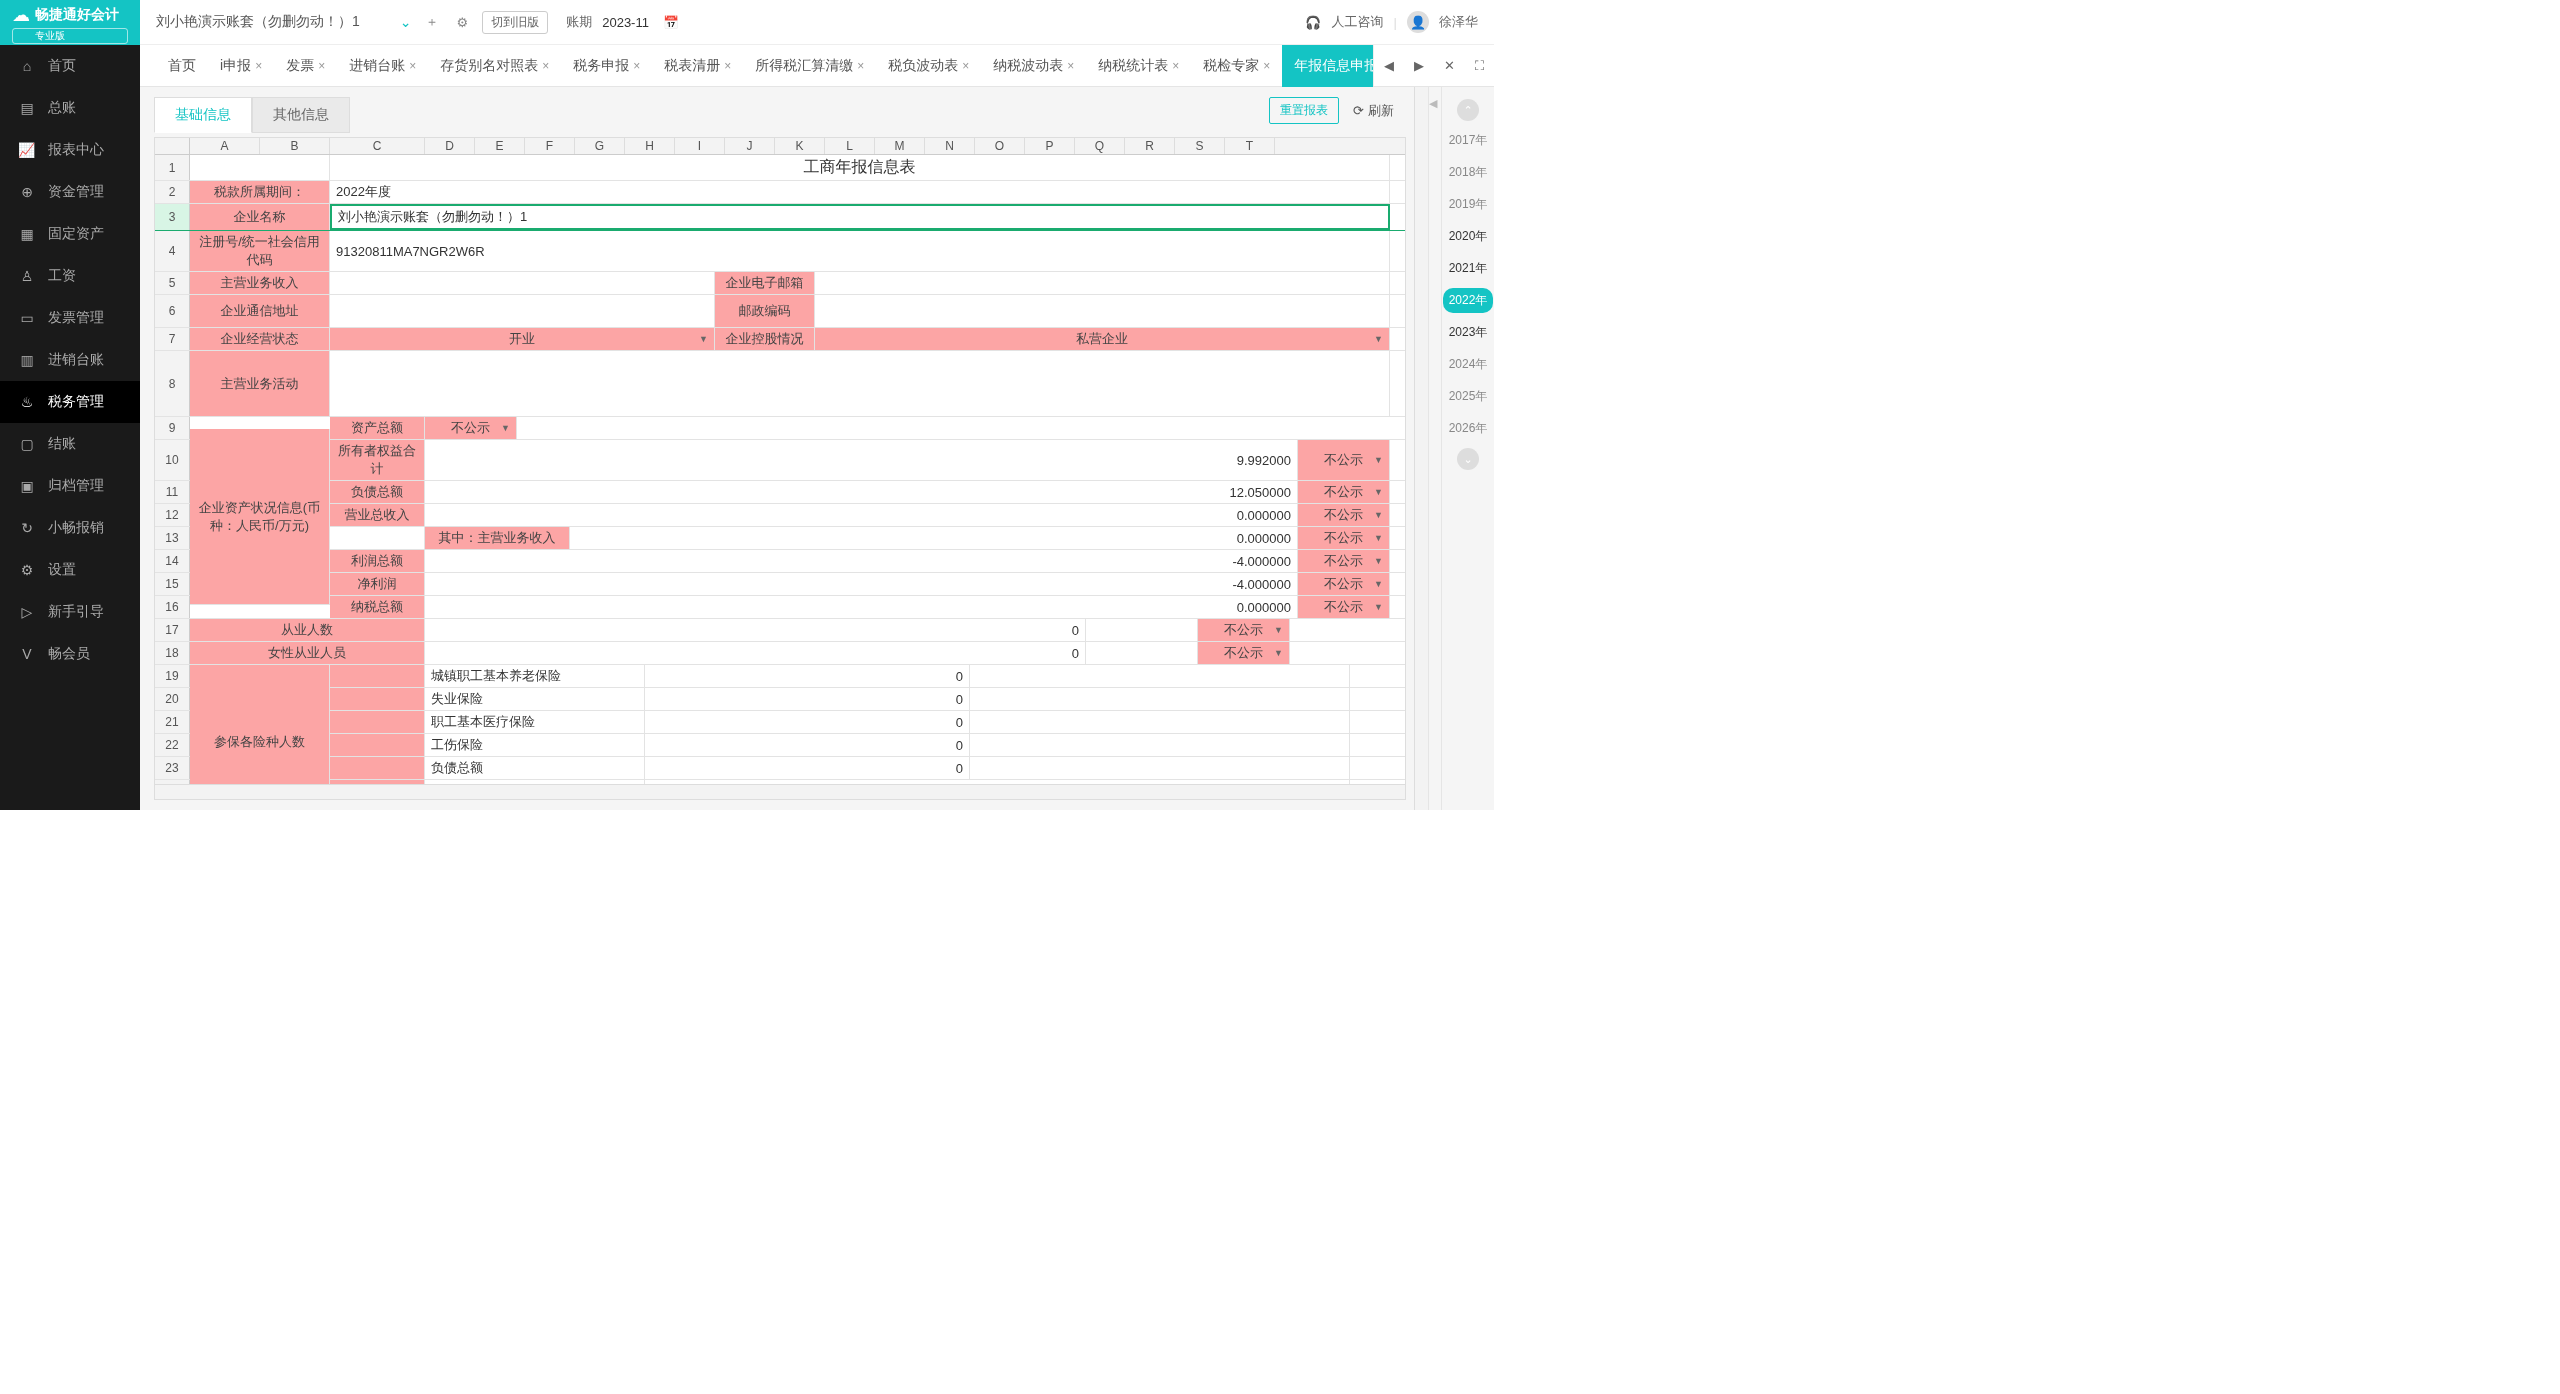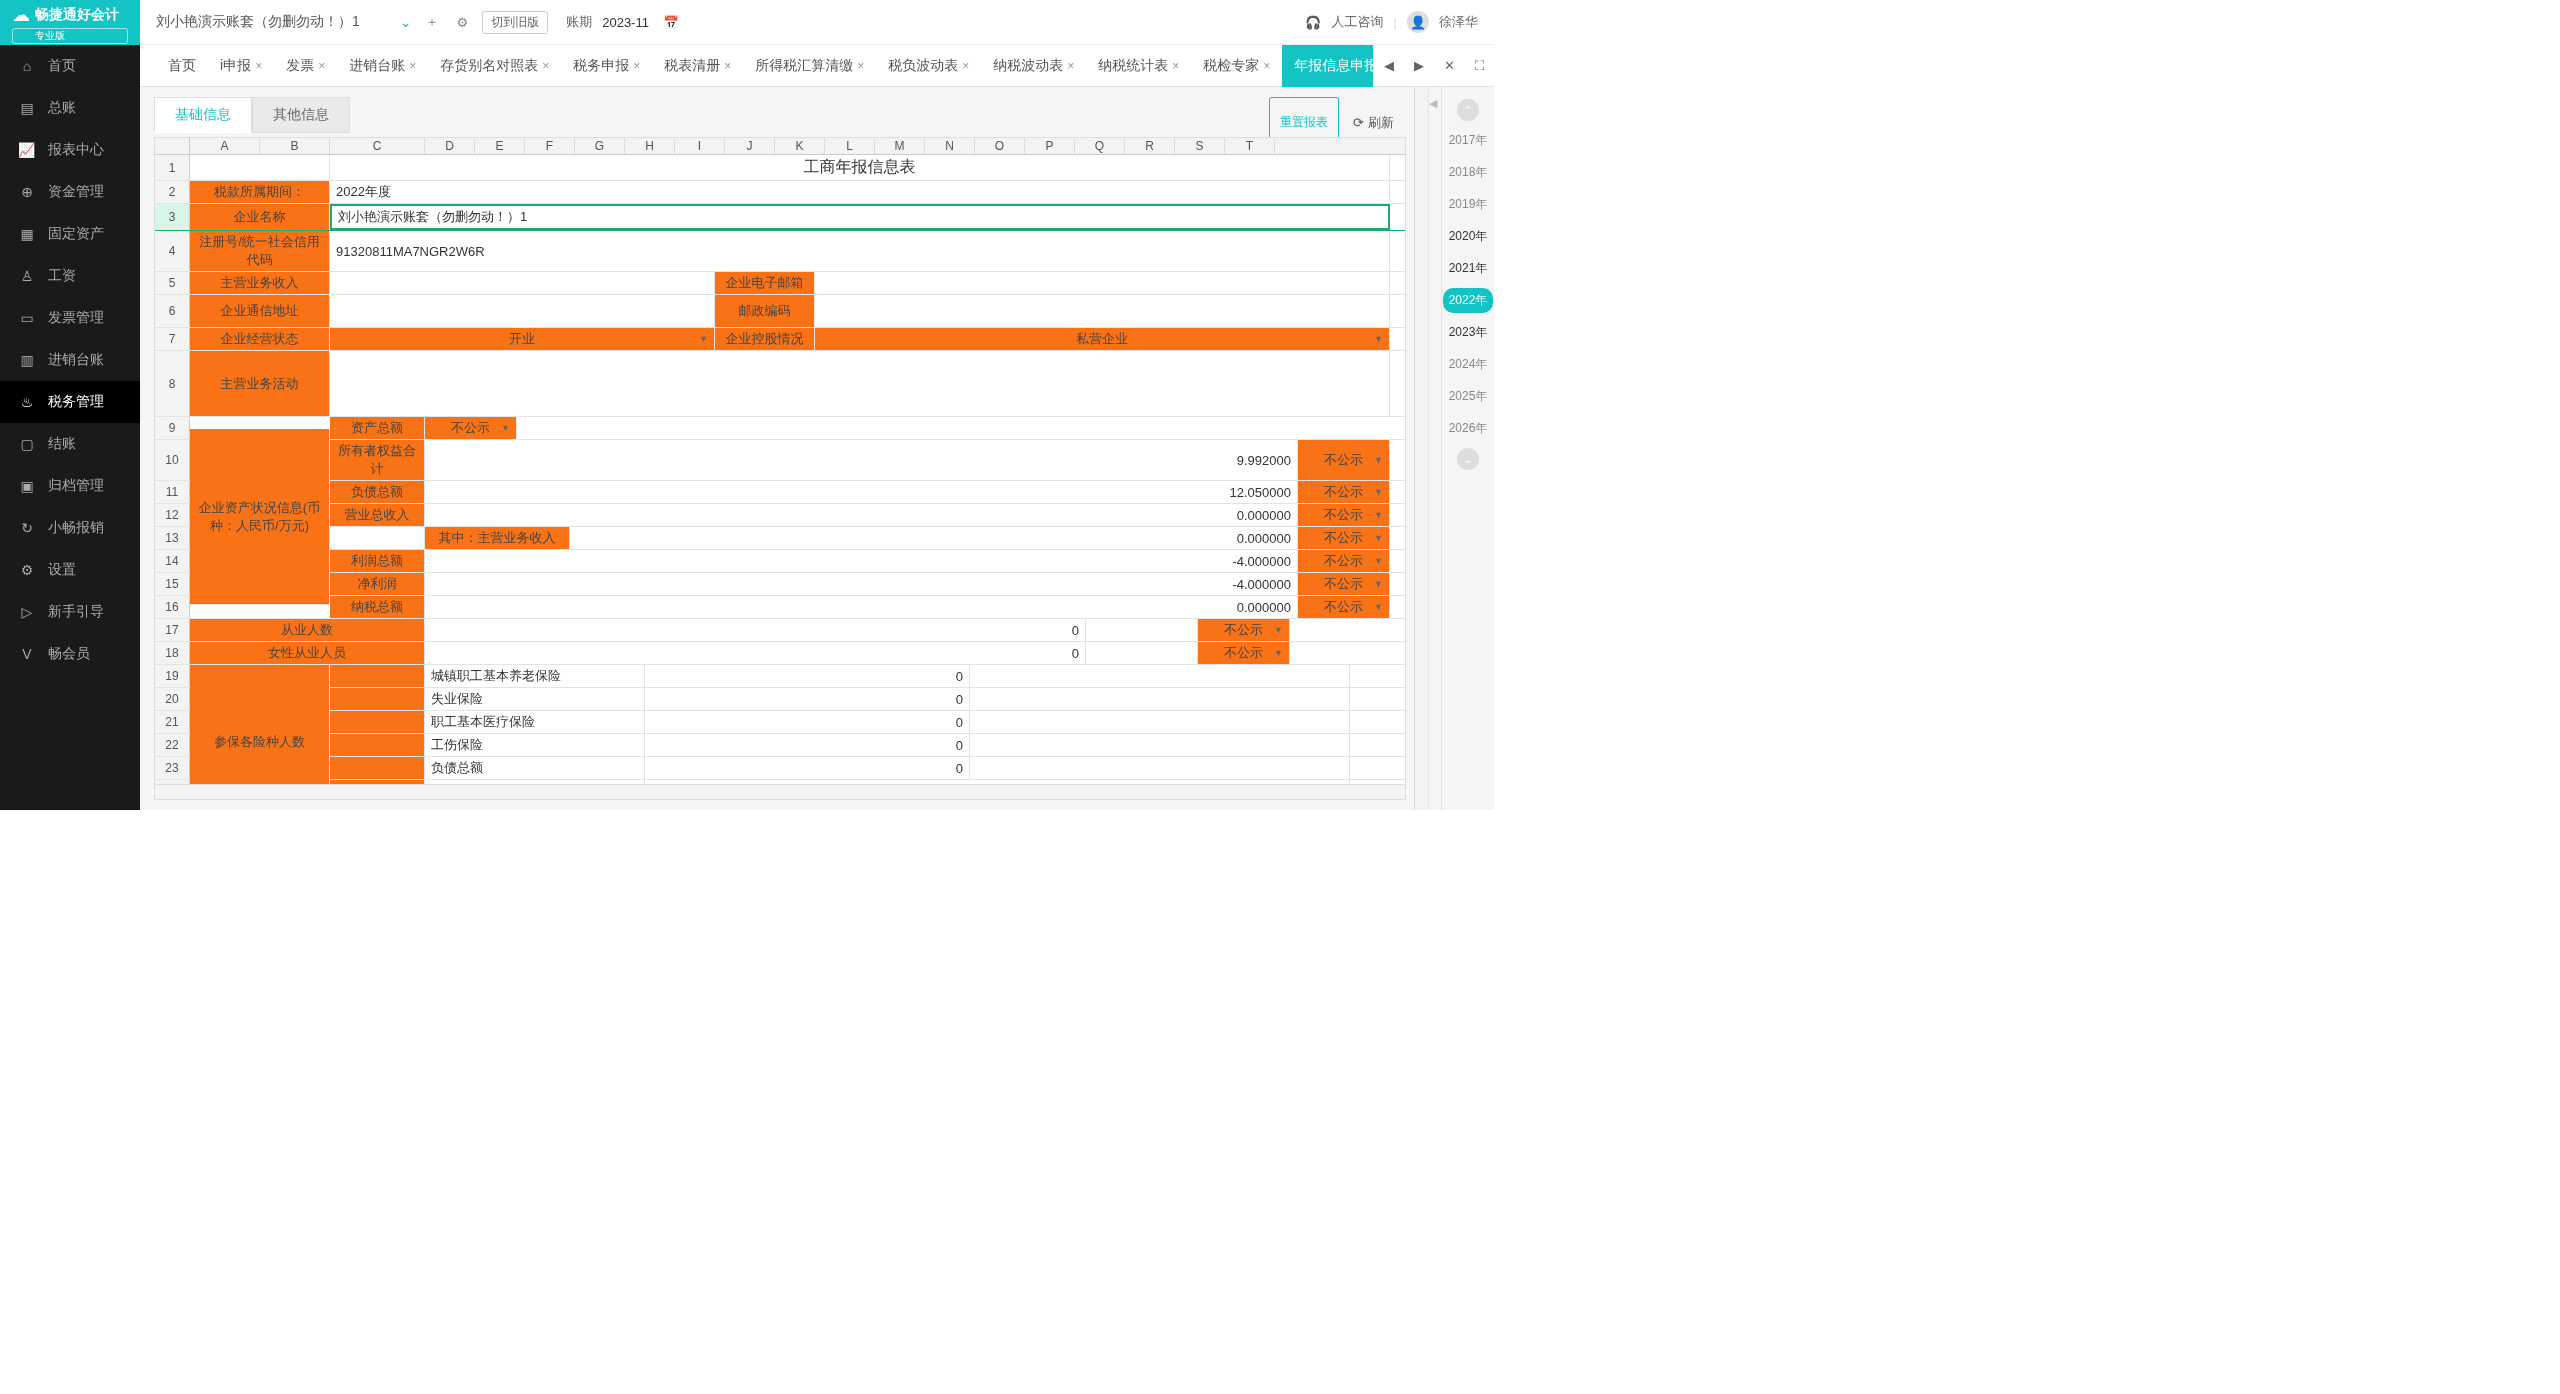--- a/index.html
+++ b/index.html
@@ -40,36 +40,36 @@
   .tab-ctrl span { padding: 0 10px; color: #666; cursor: pointer; }
 
   
   .content { flex: 1; background: #f5f5f5; display: flex; min-height: 0; }
   .sheet-area { flex: 1; display: flex; flex-direction: column; padding: 10px 0 10px 14px; min-width: 0;}
   .subtabs-row { display:flex; align-items:flex-start; height: 40px; }
   .subtabs { display: flex; }
   .subtab { padding: 8px 20px; font-size: 14px; color: #666; cursor: pointer; background:#eaeaea; border:1px solid #ddd;}
   .subtab.active { background: #fff; color: #14c4c4; border-bottom-color:#fff;}
   .actions { margin-left: auto; display: flex; gap: 14px; margin-right: 20px;}
-  .act-reset { border: 1px solid #14c4c4; color: #14c4c4; padding: 16px 10px; border-radius: 2px; font-size: 12px; cursor:pointer;}
+  .act-reset { border: 1px solid #14c4c4; color: #14c4c4; padding: 4px 10px; border-radius: 2px; font-size: 12px; cursor:pointer;}
   .act-refresh { color: #555; font-size: 13px; cursor:pointer; display:flex;align-items:center;gap:4px;}
 
   
   .grid-wrap { flex: 1; background: #fff; border: 1px solid #ddd; display: flex; flex-direction: column; overflow: hidden; margin-right: 8px;}
   .col-headers { display: flex; background: #f3f3f3; border-bottom: 1px solid #ccc; font-size: 12px; color: #555; flex-shrink:0;}
   .corner { width: 35px; border-right: 1px solid #ccc; }
   .ch { text-align: center; border-right: 1px solid #ddd; padding: 1px 0; }
   .grid-body { flex: 1; overflow: auto; }
   .row { display: flex; border-bottom: 1px solid #e3e3e3; min-height: 22px; font-size: 13px; }
   .row.tall { min-height: 66px; }
   .row.med { min-height: 33px; }
   .rh { width: 35px; background: #f3f3f3; border-right: 1px solid #ccc; text-align: center; color: #555; font-size: 12px; display:flex;align-items:center;justify-content:center; flex-shrink:0;}
   .rh.sel { background: #d8f5e5; }
   .cell { border-right: 1px solid #e3e3e3; padding: 2px 6px; display: flex; align-items: center; overflow: hidden; }
-  .lbl { background: #f97316; justify-content: center; text-align: center; color:#444;}
+  .lbl { background: #fca5a5; justify-content: center; text-align: center; color:#444;}
   .title-cell { justify-content: center; font-size: 16px; font-weight: 500; }
   .val-r { justify-content: flex-end; }
   .sel-row { border-bottom-color: #1aab6f; }
   .sel-cell { border: 2px solid #1aab6f !important; }
   .dd { position: relative; }
   .dd::after { content: "▼"; position: absolute; right: 6px; font-size: 9px; color: #666; }
   .disclose { min-width: 92px; }
   .hscroll { height: 15px; background: #f3f3f3; border-top: 1px solid #ddd; }
   .vsb { width: 14px; background: #f3f3f3; border-left: 1px solid #ddd;}
 

